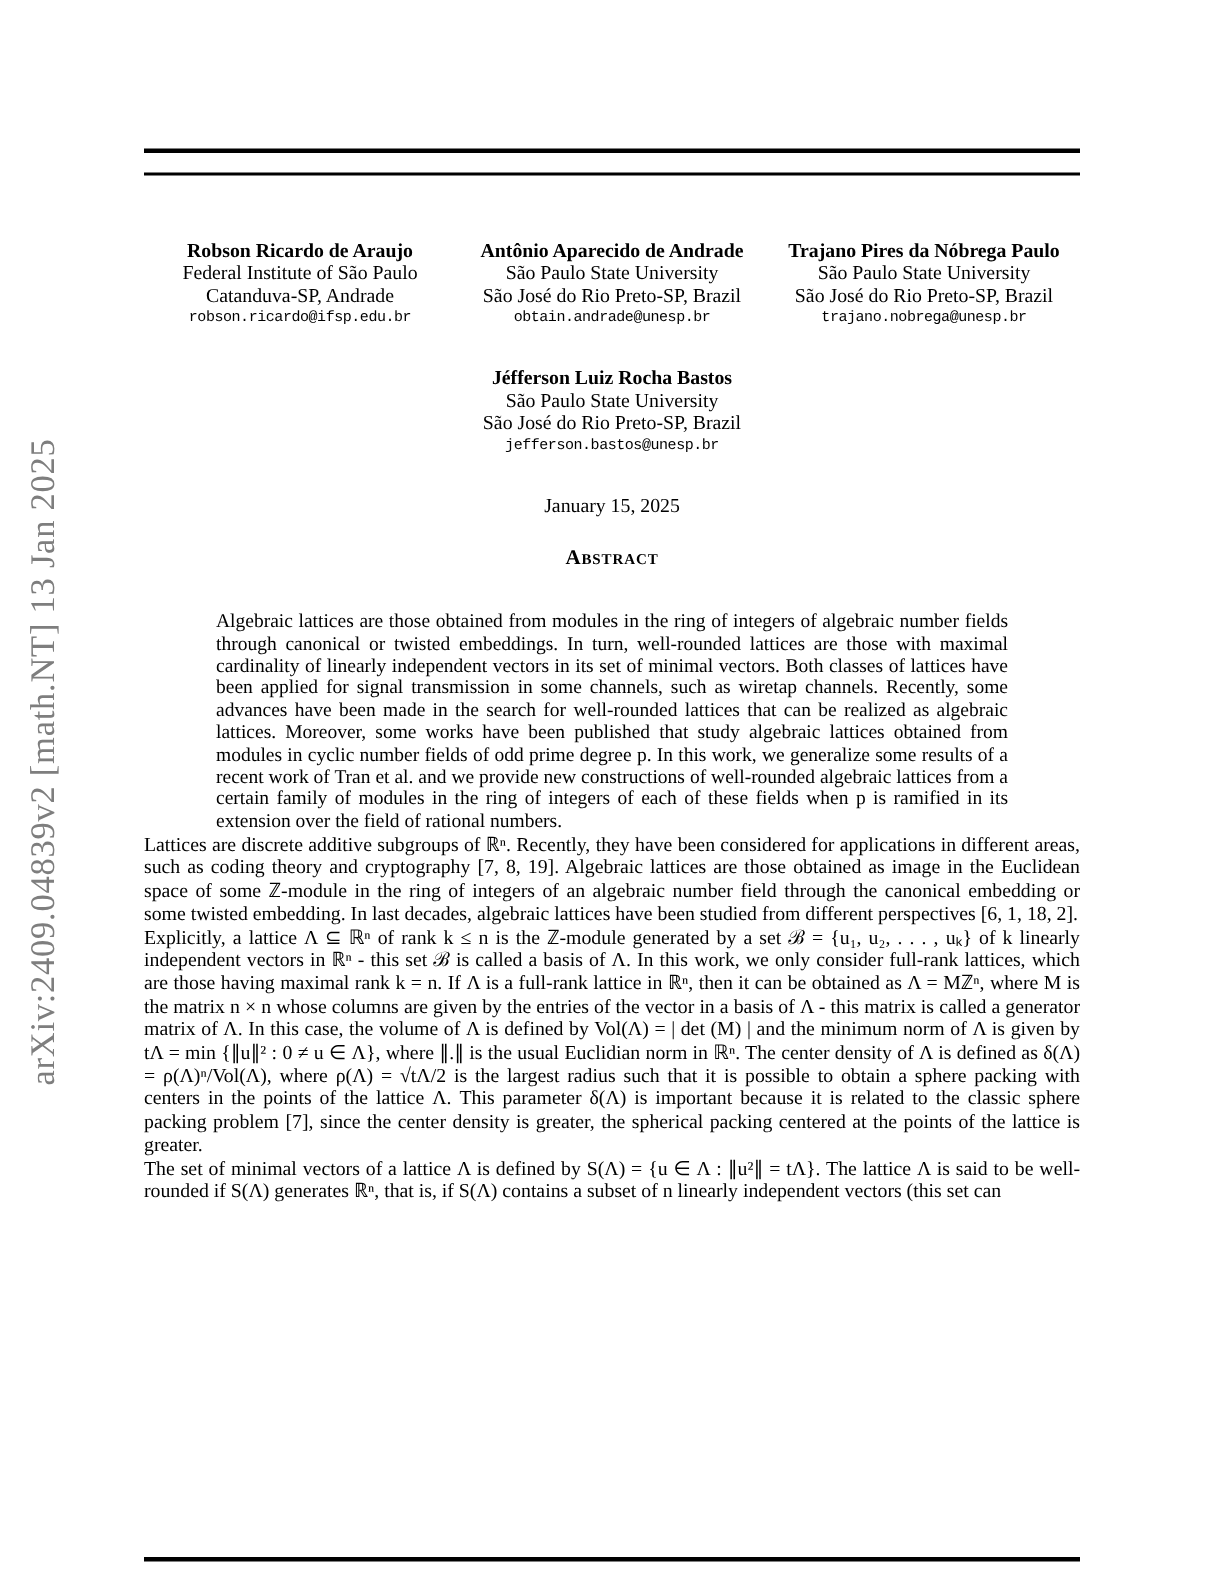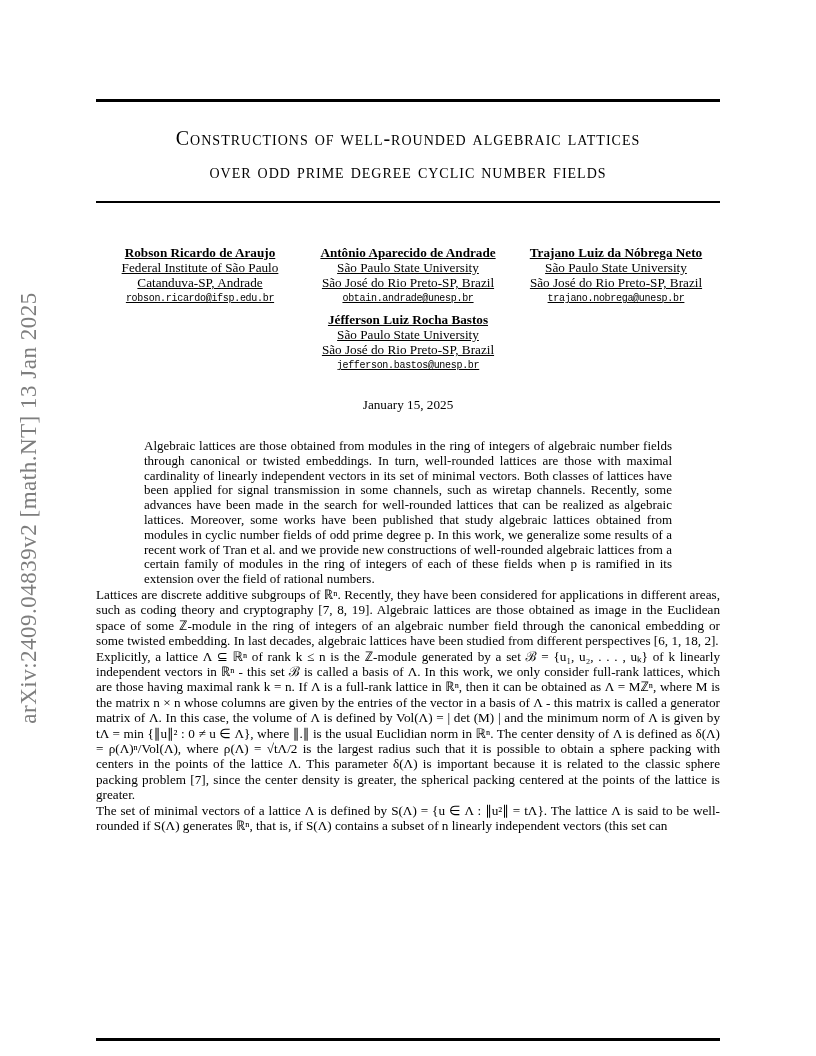--- a/index.html
+++ b/index.html
@@ -53,27 +53,26 @@
     font-size: 20px;
     line-height: 33px;
     letter-spacing: 1px;
   }
   .title .title-line { display: block; }
   .authors-row {
     display: flex;
     justify-content: space-between;
     margin-top: 42px;
   }
-  .authors-row.single { justify-content: center; margin-top: 6px; }
+  .authors-row.single { justify-content: center; margin-top: 24px; }
   .author-block {
     width: 208px;
     text-align: center;
     font-size: 13.2px;
     line-height: 15px;
-    text-decoration: underline;
   }
   .author-block .author-name { font-weight: bold; }
   .author-block .author-email {
     font-family: "Liberation Mono", monospace;
     font-size: 10px;
     margin-top: 1px;
     letter-spacing: -0.3px;
   }
   .date {
     margin-top: 24px;
@@ -120,59 +119,56 @@
 <body>
 
 <div class="page">
 
   <div class="arxiv-stamp">arXiv:2409.04839v2  [math.NT]  13 Jan 2025</div>
 
   <div class="content">
 
     <div class="rule rule-top"></div>
 
-    <h1 class="title">
-      <span class="title-line">Constructions of well-rounded algebraic lattices</span>
-      <span class="title-line">over odd prime degree cyclic number fields</span>
-    </h1>
 
     <div class="rule rule-mid"></div>
 
     <div class="authors-row">
       <div class="author-block">
         <div class="author-name">Robson Ricardo de Araujo</div>
         <div class="author-affil">Federal Institute of São Paulo</div>
         <div class="author-affil">Catanduva-SP, Andrade</div>
         <div class="author-email">robson.ricardo@ifsp.edu.br</div>
       </div>
       <div class="author-block">
         <div class="author-name">Antônio Aparecido de Andrade</div>
         <div class="author-affil">São Paulo State University</div>
         <div class="author-affil">São José do Rio Preto-SP, Brazil</div>
         <div class="author-email">obtain.andrade@unesp.br</div>
       </div>
       <div class="author-block">
-        <div class="author-name">Trajano Luiz da Nóbrega Neto</div>
+        <div class="author-name">Trajano Pires da Nóbrega Paulo</div>
         <div class="author-affil">São Paulo State University</div>
         <div class="author-affil">São José do Rio Preto-SP, Brazil</div>
         <div class="author-email">trajano.nobrega@unesp.br</div>
       </div>
     </div>
 
     <div class="authors-row single">
       <div class="author-block">
         <div class="author-name">Jéfferson Luiz Rocha Bastos</div>
         <div class="author-affil">São Paulo State University</div>
         <div class="author-affil">São José do Rio Preto-SP, Brazil</div>
         <div class="author-email">jefferson.bastos@unesp.br</div>
       </div>
     </div>
 
     <div class="date">January 15, 2025</div>
 
+    <div class="abstract-heading">Abstract</div>
 
     <div class="abstract-text">Algebraic lattices are those obtained from modules in the ring of integers of algebraic number fields through canonical or twisted embeddings. In turn, well-rounded lattices are those with maximal cardinality of linearly independent vectors in its set of minimal vectors. Both classes of lattices have been applied for signal transmission in some channels, such as wiretap channels. Recently, some advances have been made in the search for well-rounded lattices that can be realized as algebraic lattices. Moreover, some works have been published that study algebraic lattices obtained from modules in cyclic number fields of odd prime degree p. In this work, we generalize some results of a recent work of Tran et al. and we provide new constructions of well-rounded algebraic lattices from a certain family of modules in the ring of integers of each of these fields when p is ramified in its extension over the field of rational numbers.</div>
 
 
 
     <p class="body-para">Lattices are discrete additive subgroups of ℝⁿ. Recently, they have been considered for applications in different areas, such as coding theory and cryptography [7, 8, 19]. Algebraic lattices are those obtained as image in the Euclidean space of some ℤ-module in the ring of integers of an algebraic number field through the canonical embedding or some twisted embedding. In last decades, algebraic lattices have been studied from different perspectives [6, 1, 18, 2].</p>
     <p class="body-para">Explicitly, a lattice Λ ⊆ ℝⁿ of rank k ≤ n is the ℤ-module generated by a set ℬ = {u₁, u₂, . . . , uₖ} of k linearly independent vectors in ℝⁿ - this set ℬ is called a basis of Λ. In this work, we only consider full-rank lattices, which are those having maximal rank k = n. If Λ is a full-rank lattice in ℝⁿ, then it can be obtained as Λ = Mℤⁿ, where M is the matrix n × n whose columns are given by the entries of the vector in a basis of Λ - this matrix is called a generator matrix of Λ. In this case, the volume of Λ is defined by Vol(Λ) = | det (M) | and the minimum norm of Λ is given by tΛ = min {∥u∥² : 0 ≠ u ∈ Λ}, where ∥.∥ is the usual Euclidian norm in ℝⁿ. The center density of Λ is defined as δ(Λ) = ρ(Λ)ⁿ/Vol(Λ), where ρ(Λ) = √tΛ/2 is the largest radius such that it is possible to obtain a sphere packing with centers in the points of the lattice Λ. This parameter δ(Λ) is important because it is related to the classic sphere packing problem [7], since the center density is greater, the spherical packing centered at the points of the lattice is greater.</p>
     <p class="body-para">The set of minimal vectors of a lattice Λ is defined by S(Λ) = {u ∈ Λ :  ∥u²∥ = tΛ}. The lattice Λ is said to be well-rounded if S(Λ) generates ℝⁿ, that is, if S(Λ) contains a subset of n linearly independent vectors (this set can</p>
 
   </div>

